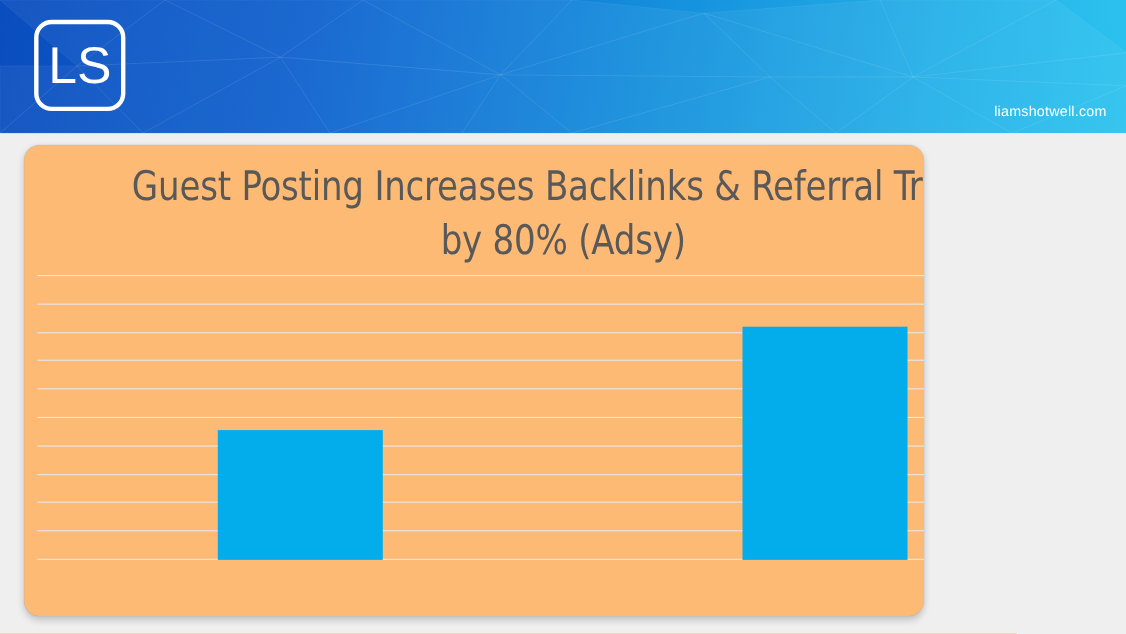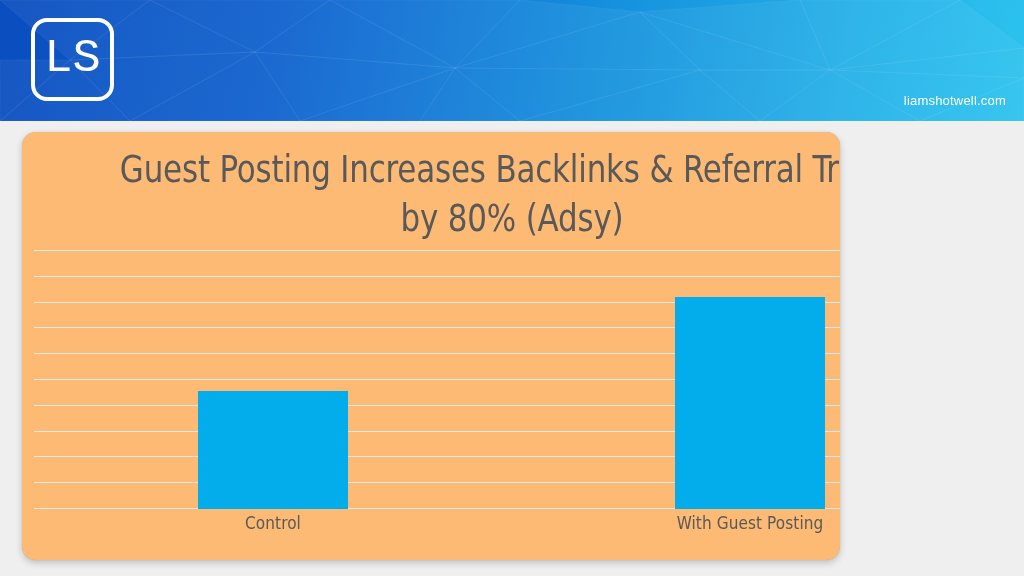--- a/index.html
+++ b/index.html
@@ -41,21 +41,21 @@
     height: 83px;
     border: 4px solid #ffffff;
     border-radius: 16px;
     box-sizing: border-box;
     display: flex;
     align-items: center;
     justify-content: center;
   }
   .logo-text {
     color: #ffffff;
-    font-family: Liberation Mono, monospace;
+    font-family: Liberation Sans, sans-serif;
     font-size: 47px;
     font-weight: 400;
     letter-spacing: 0px;
     line-height: 1;
     margin-top: -2px;
   }
 
   .site-url {
     position: absolute;
     right: 18px;
@@ -209,18 +209,14 @@
         <div class="gridline" style="top: 206px; background: rgb(232, 232, 232);"></div>
         <div class="gridline" style="top: 232px; background: rgb(232, 232, 232);"></div>
         <div class="gridline" style="top: 258px; background: rgb(232, 232, 232);"></div>
       </div>
     <div class="bars" id="bars">
         <div class="bar" style="left: 164px; width: 150px; height: 118px; background: rgb(3, 172, 235);"></div>
         <div class="bar" style="left: 641px; width: 150px; height: 212px; background: rgb(3, 172, 235);"></div>
       </div>
   </div>
 
-  <div class="xlabels" id="xlabels">
-      <div class="xlabel" style="left: 79px; width: 320px; color: rgb(89, 89, 89);">Control</div>
-      <div class="xlabel" style="left: 556px; width: 320px; color: rgb(89, 89, 89);">With Guest Posting</div>
-    </div>
 
 </div>
 
 </body></html>

